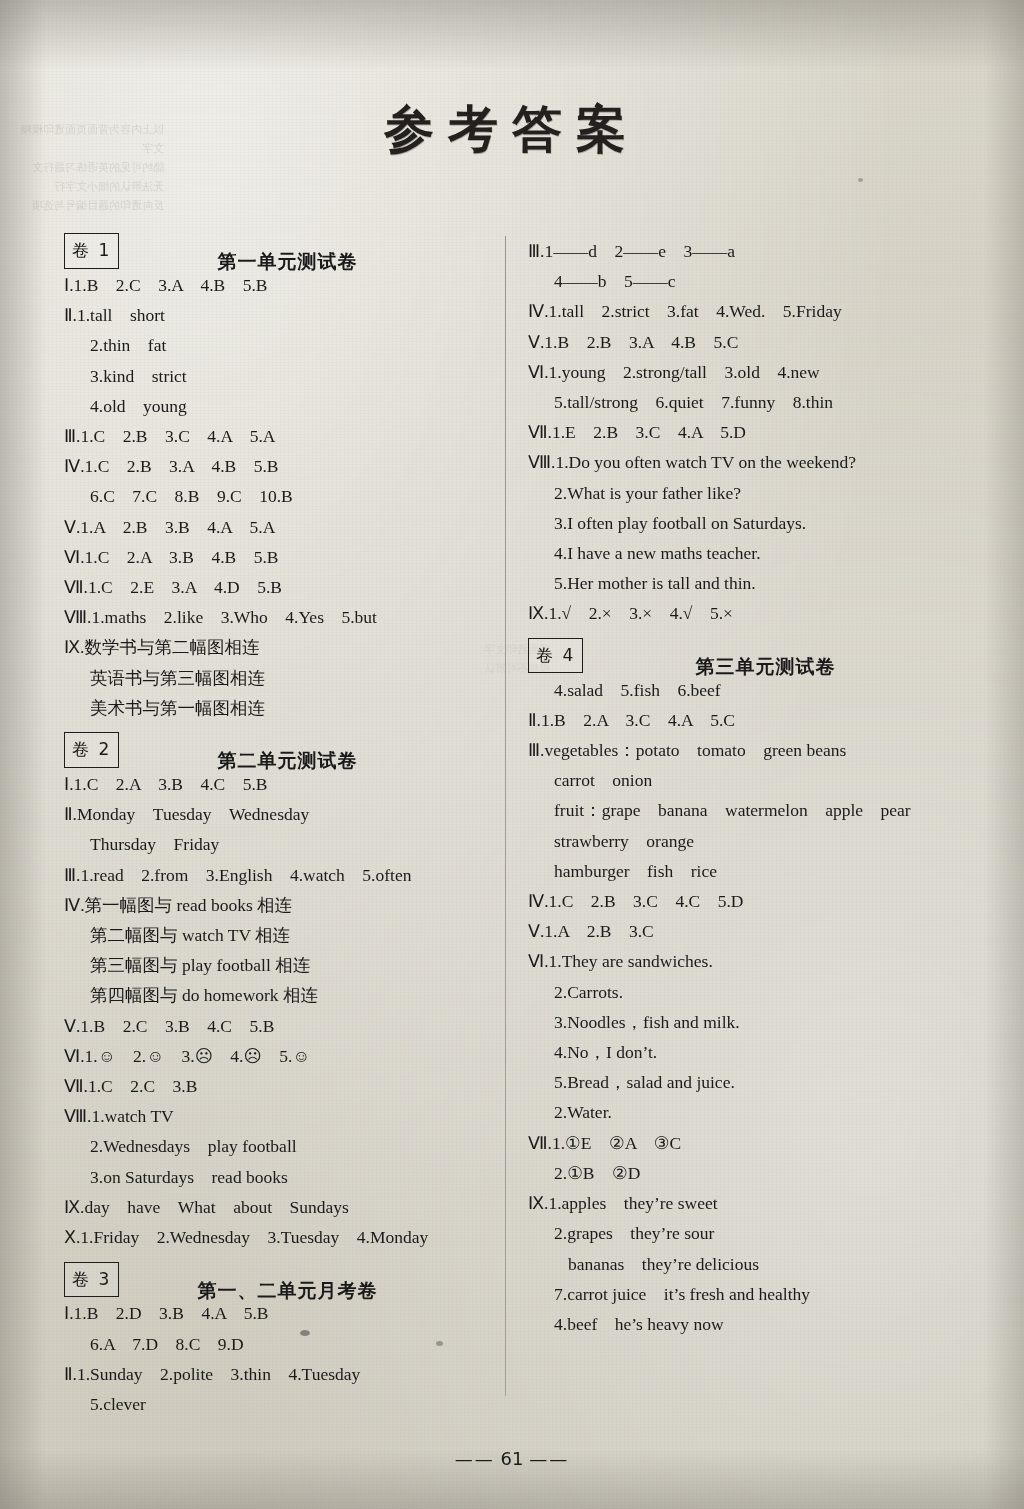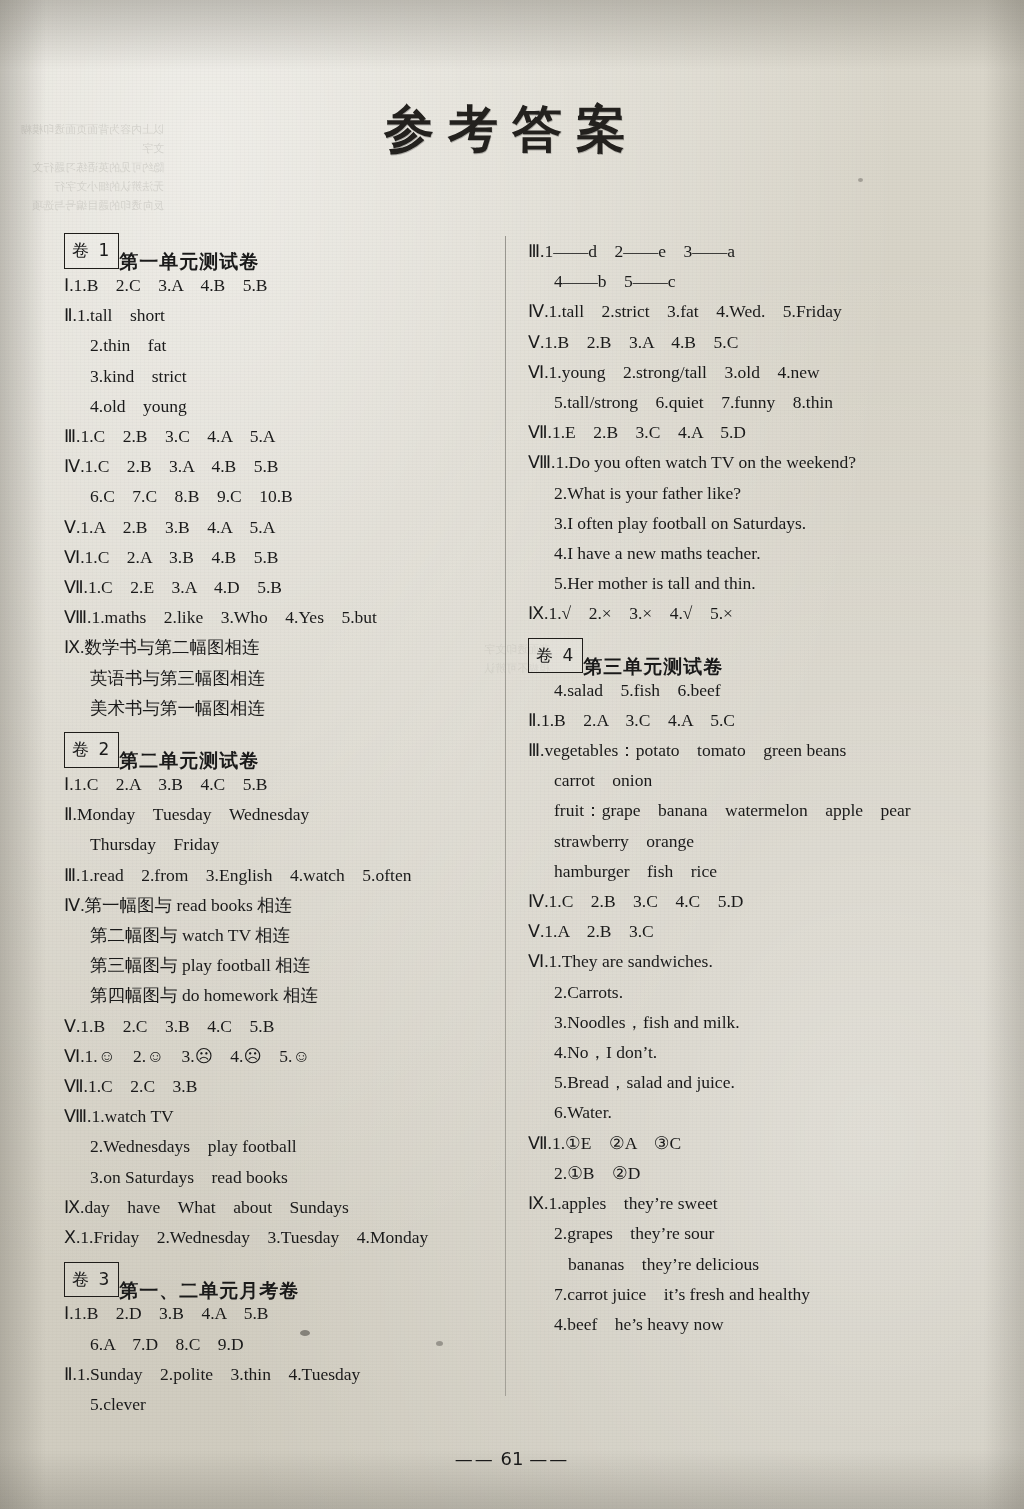--- a/index.html
+++ b/index.html
@@ -77,21 +77,21 @@
     padding:1px 7px 2px 7px;
     font-size:17px;
     letter-spacing:2px;
     font-family:"DejaVu Sans", sans-serif;
     background:rgba(255,255,255,0.12);
     white-space:nowrap;
     text-align:center;
   }
   .sec-title{
     flex:1;
-    text-align:left;
+    text-align:center;
     font-size:19px;
     font-weight:700;
     font-family:"DejaVu Sans", sans-serif;
     letter-spacing:1px;
     padding-right:28px;
     margin-top:21px;
   }
   .line{white-space:pre-wrap;}
   .indent1{padding-left:26px;}
   .indent2{padding-left:40px;}
@@ -210,21 +210,21 @@
       <div class="line indent1">fruit：grape　banana　watermelon　apple　pear</div>
       <div class="line indent1">strawberry　orange</div>
       <div class="line indent1">hamburger　fish　rice</div>
       <div class="line">Ⅳ.1.C　2.B　3.C　4.C　5.D</div>
       <div class="line">Ⅴ.1.A　2.B　3.C</div>
       <div class="line">Ⅵ.1.They are sandwiches.</div>
       <div class="line indent1">2.Carrots.</div>
       <div class="line indent1">3.Noodles，fish and milk.</div>
       <div class="line indent1">4.No，I don’t.</div>
       <div class="line indent1">5.Bread，salad and juice.</div>
-      <div class="line indent1">6.Water.</div>
+      <div class="line indent1">2.Water.</div>
       <div class="line">Ⅶ.1.①E　②A　③C</div>
       <div class="line indent1">2.①B　②D</div>
       <div class="line">Ⅸ.1.apples　they’re sweet</div>
       <div class="line indent1">2.grapes　they’re sour</div>
       <div class="line indent2">bananas　they’re delicious</div>
       <div class="line indent1">7.carrot juice　it’s fresh and healthy</div>
       <div class="line indent1">4.beef　he’s heavy now</div>
     </div>
 
   <div class="smudge s1"></div>

